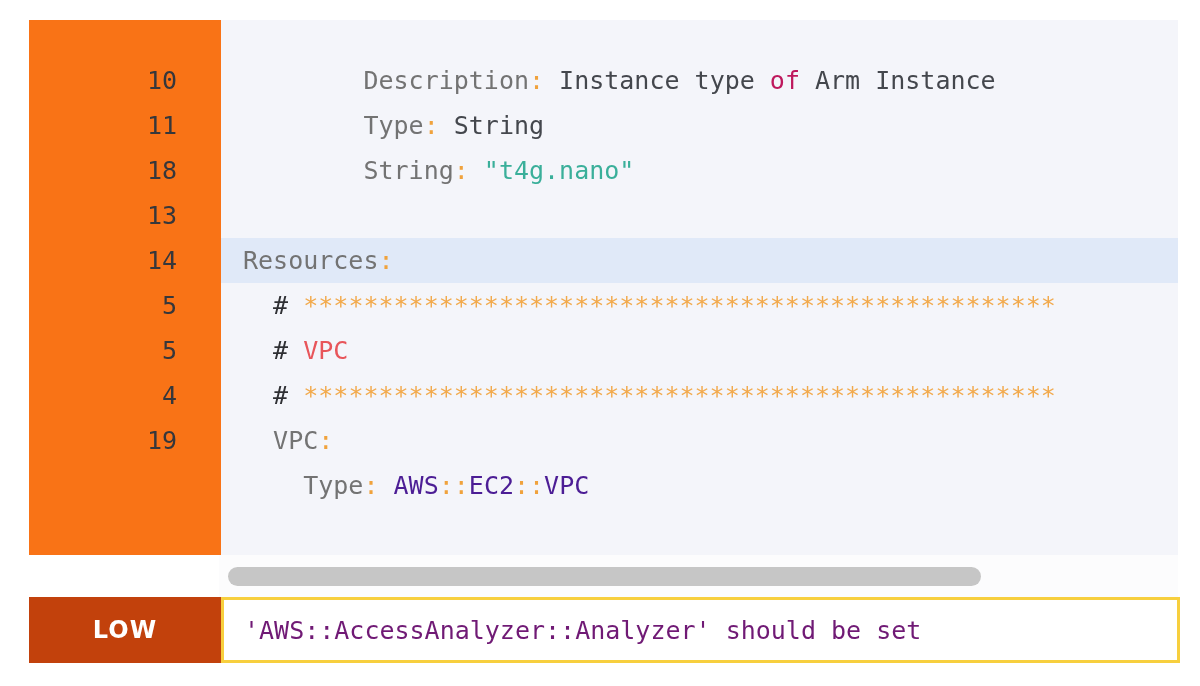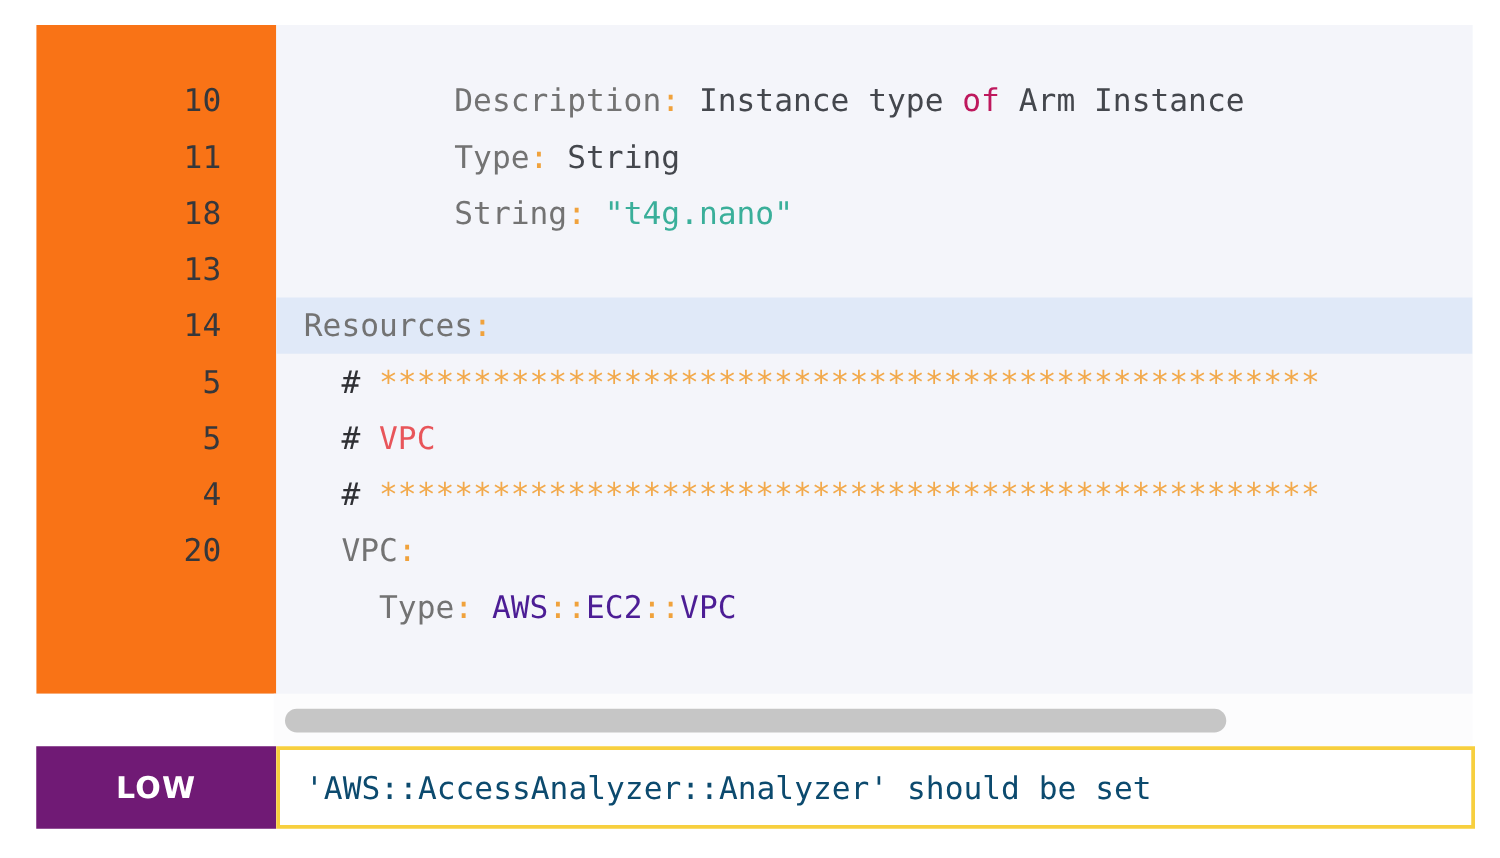--- a/index.html
+++ b/index.html
@@ -135,21 +135,21 @@
     top: 597px;
     width: 1151px;
     height: 66px;
   }
   .severity-badge {
     position: absolute;
     left: 0;
     top: 0;
     width: 192px;
     height: 66px;
-    background: #701a75;
+    background: #c2410c;
     display: flex;
     align-items: center;
     justify-content: center;
     color: #ffffff;
     font-family: "DejaVu Sans", sans-serif;
     font-size: 24px;
     font-weight: bold;
     letter-spacing: 1px;
   }
   .msg-box {
@@ -161,42 +161,42 @@
     box-sizing: border-box;
     background: #ffffff;
     border: 3px solid #f7cf3e;
     display: flex;
     align-items: center;
     padding-left: 20px;
   }
   .msg-text {
     font-family: "DejaVu Sans Mono", monospace;
     font-size: 25px;
-    color: #0c4a6e;
+    color: #701a75;
     white-space: pre;
   }
 </style>
 </head>
 <body>
 
 <div id="root">
 
   <div class="code-viewer">
 
     <div class="gutter">
       <div class="gutter-list">
           <div class="line-no">10</div>
           <div class="line-no">11</div>
           <div class="line-no">18</div>
           <div class="line-no">13</div>
           <div class="line-no">14</div>
           <div class="line-no">5</div>
           <div class="line-no">5</div>
           <div class="line-no">4</div>
-          <div class="line-no">20</div>
+          <div class="line-no">19</div>
         </div>
     </div>
 
     <div class="code-pane">
       <div class="code-list">
           <div class="code-line"><span class="tok-plain">        </span><span class="tok-key">Description</span><span class="tok-punct">:</span><span class="tok-plain"> Instance type </span><span class="tok-kw">of</span><span class="tok-plain"> Arm Instance</span></div>
           <div class="code-line"><span class="tok-plain">        </span><span class="tok-key">Type</span><span class="tok-punct">:</span><span class="tok-plain"> String</span></div>
           <div class="code-line"><span class="tok-plain">        </span><span class="tok-key">String</span><span class="tok-punct">:</span><span class="tok-plain"> </span><span class="tok-string">"t4g.nano"</span></div>
           <div class="code-line">&nbsp;</div>
           <div class="code-line hl"><span class="tok-key">Resources</span><span class="tok-punct">:</span></div>

